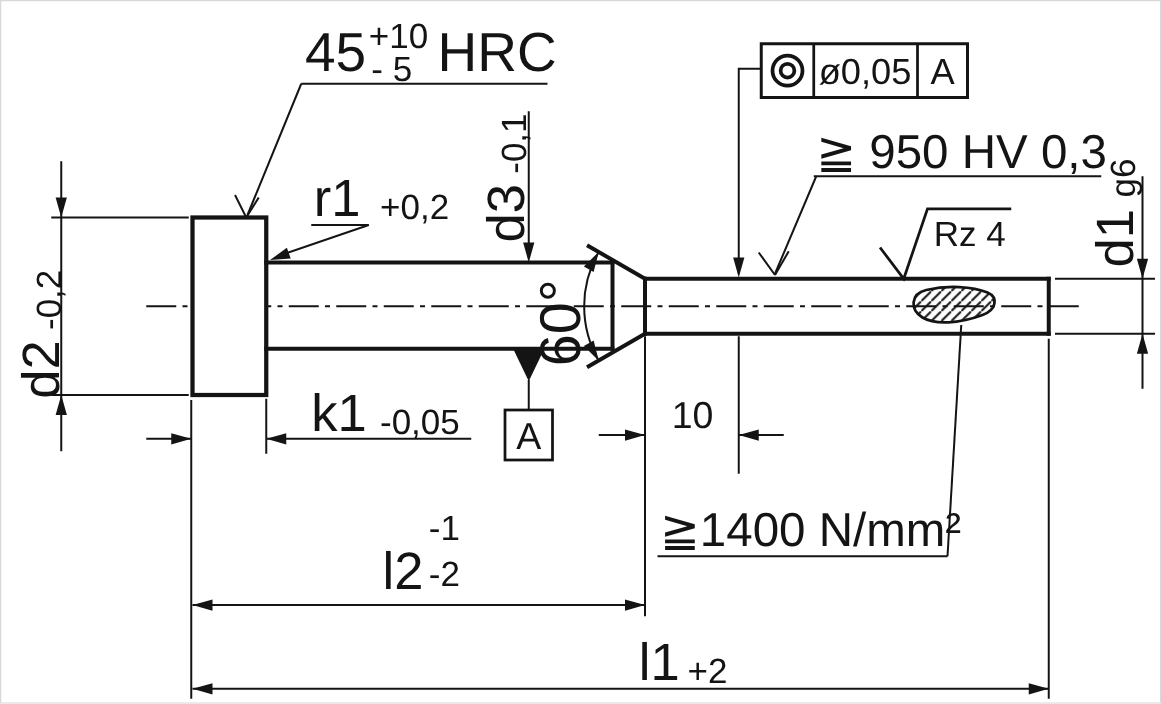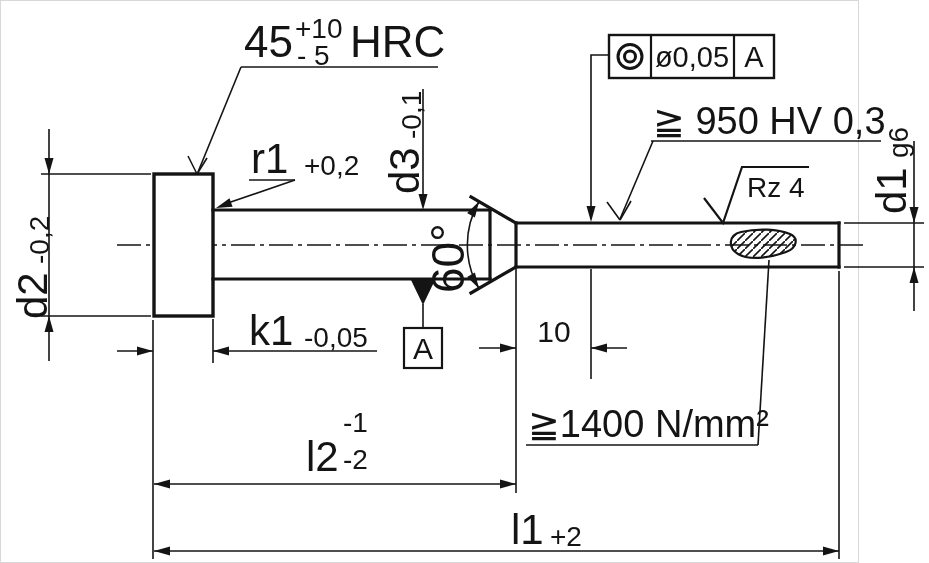--- a/index.html
+++ b/index.html
@@ -1,18 +1,18 @@
 <!DOCTYPE html>
 <html><head>
 <meta charset="utf-8">
 <style>
   html,body{margin:0;padding:0;background:#fff;}
   .sheet{
     position:relative;
-    width:859px;height:563px;
+    width:929px;height:563px;
     background:#fff;
     border:1px solid #d8d8d8;
     box-sizing:border-box;
     font-family:"Liberation Sans","DejaVu Sans",sans-serif;
   }
   svg{position:absolute;left:0;top:0;}
   svg text{fill:#141414;font-family:"Liberation Sans","DejaVu Sans",sans-serif;}
   .thick{stroke:#141414;stroke-width:3.2;fill:none;stroke-linecap:square;}
   .thin{stroke:#141414;stroke-width:1.6;fill:none;stroke-linecap:butt;}
   .med{stroke:#141414;stroke-width:2.2;fill:none;stroke-linecap:butt;}

